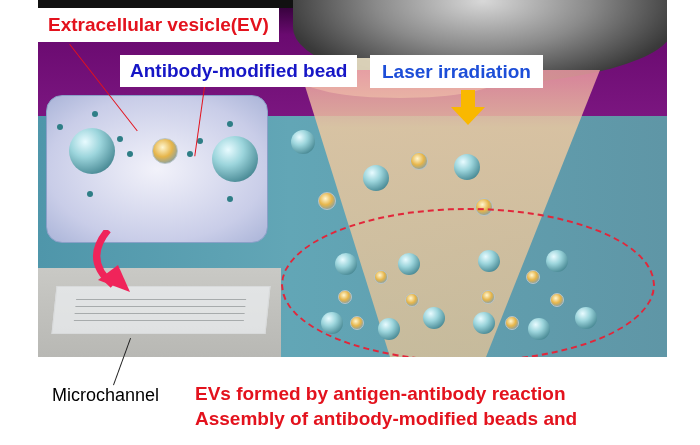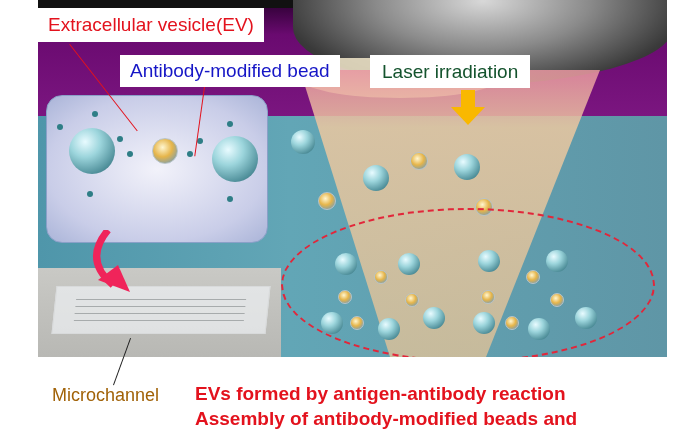--- a/index.html
+++ b/index.html
@@ -15,25 +15,25 @@
   .bead{position:absolute;border-radius:50%;background:radial-gradient(circle at 35% 30%,#e8fbff 0%,#9cd5dc 35%,#4f8f9a 75%,#2f5b62 100%);}
   .ev{position:absolute;border-radius:50%;background:radial-gradient(circle at 40% 35%,#fff6d0 0%,#e6b54a 45%,#8aa0a0 80%,#c6d2d6 100%);border:1px solid #b8c4c8;}
   .ab{position:absolute;width:6px;height:6px;border-radius:50%;background:#2e7e86;}
   .photo{position:absolute;left:0;top:268px;width:243px;height:89px;background:linear-gradient(180deg,#c9c9c5 0%,#b8b8b4 100%);}
   .chip{position:absolute;left:16px;top:18px;width:212px;height:46px;background:rgba(235,238,240,.75);border:1px solid #d8dadb;transform:skewX(-6deg);}
   .channel{position:absolute;height:1px;background:#a7abac;}
   .ellipse{position:absolute;left:243px;top:208px;width:370px;height:150px;border:2px dashed #e2263a;border-radius:50%;}
   .arrow-shaft{position:absolute;left:423px;top:90px;width:14px;height:18px;background:#f9b800;}
   .arrow-head{position:absolute;left:413px;top:107px;width:0;height:0;border-left:17px solid transparent;border-right:17px solid transparent;border-top:18px solid #f9b800;}
   .curve-arrow{position:absolute;left:40px;top:230px;width:90px;height:70px;}
-  .label{position:absolute;background:#fff;white-space:nowrap;padding:0 6px;}
+  .label{position:absolute;background:#fff;white-space:nowrap;padding:0 6px;font-weight:bold;}
   .lbl-ev{left:38px;top:8px;height:34px;line-height:34px;font-size:19px;color:#e3121d;padding:0 10px;}
   .lbl-ab{left:120px;top:55px;height:32px;line-height:32px;font-size:19px;color:#1616c6;padding:0 10px;}
-  .lbl-laser{left:370px;top:55px;height:33px;line-height:33px;font-size:19px;color:#14532d;padding:0 12px;}
-  .caption-micro{position:absolute;left:52px;top:385px;font-size:18px;color:#a16207;}
+  .lbl-laser{left:370px;top:55px;height:33px;line-height:33px;font-size:19px;color:#1d4ed8;padding:0 12px;}
+  .caption-micro{position:absolute;left:52px;top:385px;font-size:18px;color:#000000;}
   .caption-assembly{position:absolute;left:195px;top:381px;font-size:19px;font-weight:bold;color:#e3121d;line-height:25px;}
   .leader{position:absolute;background:#e3121d;height:1px;transform-origin:0 0;}
   .leader-black{position:absolute;background:#222;height:1px;transform-origin:0 0;}
 </style>
 </head>
 <body>
 
 <div class="scene">
   <div class="purple"></div>
   <div class="topbar"></div>

